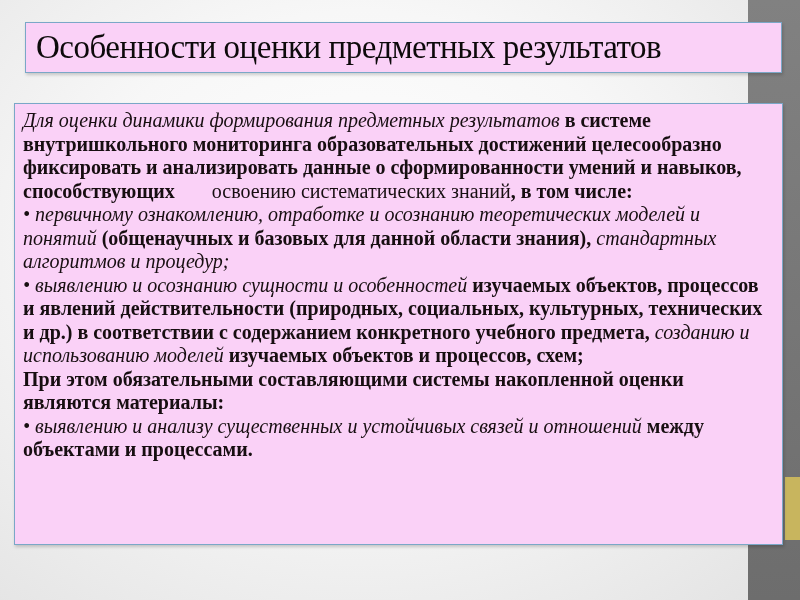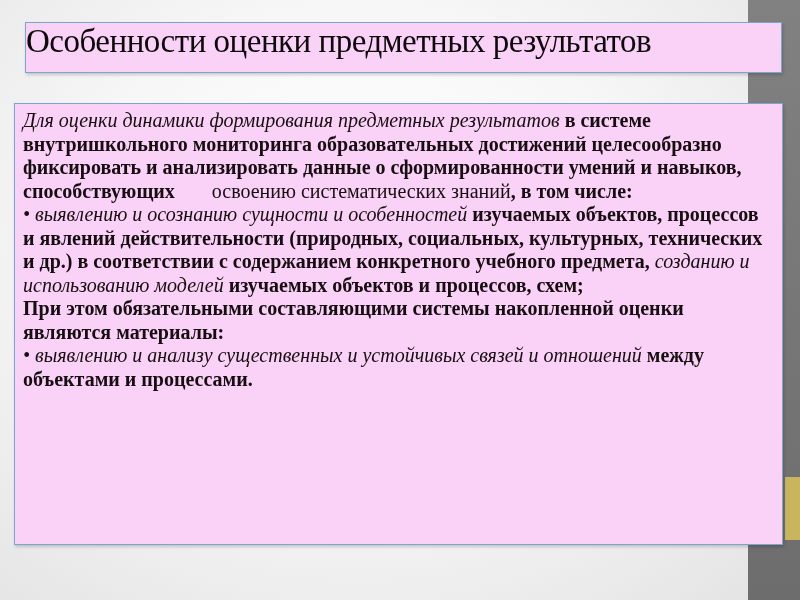--- a/index.html
+++ b/index.html
@@ -14,21 +14,22 @@
     position:absolute;top:0;right:0;width:52px;height:600px;
     background:linear-gradient(#818181, #6d6d6d);
   }
   .accent-square{
     position:absolute;left:785px;top:477px;width:15px;height:63px;
   }
   .title-box{
     position:absolute;left:25px;top:22px;width:757px;height:51px;
     border:1px solid #7aa7c7;
     box-sizing:border-box;
-    display:flex;align-items:flex-start;
+    display:flex;align-items:center;
+    padding-left:10px;
     box-shadow:1px 2px 3px rgba(0,0,0,0.18);
   }
   .title-box h1{
     margin:0;font-size:33px;font-weight:normal;color:#0d0a0b;
     white-space:nowrap;letter-spacing:-0.5px;
   }
   .body-box{
     position:absolute;left:14px;top:103px;width:769px;height:442px;
     border:1px solid #7aa7c7;
     box-sizing:border-box;
@@ -50,17 +51,18 @@
 <div class="slide">
   <div class="side-bar"></div>
   <div class="accent-square" style="background: rgb(200, 181, 94);"></div>
 
   <div class="title-box" style="background: rgb(250, 209, 247);">
     <h1>Особенности оценки предметных результатов</h1>
   </div>
 
   <div class="body-box" id="body-box" style="background: rgb(250, 209, 247); color: rgb(23, 14, 17);">
       <p><span class="seg-bi">Для оценки динамики формирования предметных результатов</span><span class="seg-r"> в системе внутришкольного мониторинга образовательных достижений целесообразно фиксировать и анализировать данные о сформированности умений и навыков, способствующих </span><span class="seg-b">освоению систематических знаний</span><span class="seg-r">, в том числе:</span></p>
+      <p><span class="seg-i">• первичному ознакомлению, отработке и осознанию теоретических моделей и понятий</span><span class="seg-r"> (общенаучных и базовых для данной области знания), </span><span class="seg-i">стандартных алгоритмов и процедур;</span></p>
       <p><span class="seg-i">• выявлению и осознанию сущности и особенностей</span><span class="seg-r"> изучаемых объектов, процессов и явлений действительности (природных, социальных, культурных, технических и др.) в соответствии с содержанием конкретного учебного предмета, </span><span class="seg-i">созданию и использованию моделей</span><span class="seg-r"> изучаемых объектов и процессов, схем;</span></p>
       <p><span class="seg-r">При этом обязательными составляющими системы накопленной оценки являются материалы:</span></p>
       <p><span class="seg-i">• выявлению и анализу существенных и устойчивых связей и отношений</span><span class="seg-r"> между объектами и процессами.</span></p>
     </div>
 </div>
 
 </body></html>

